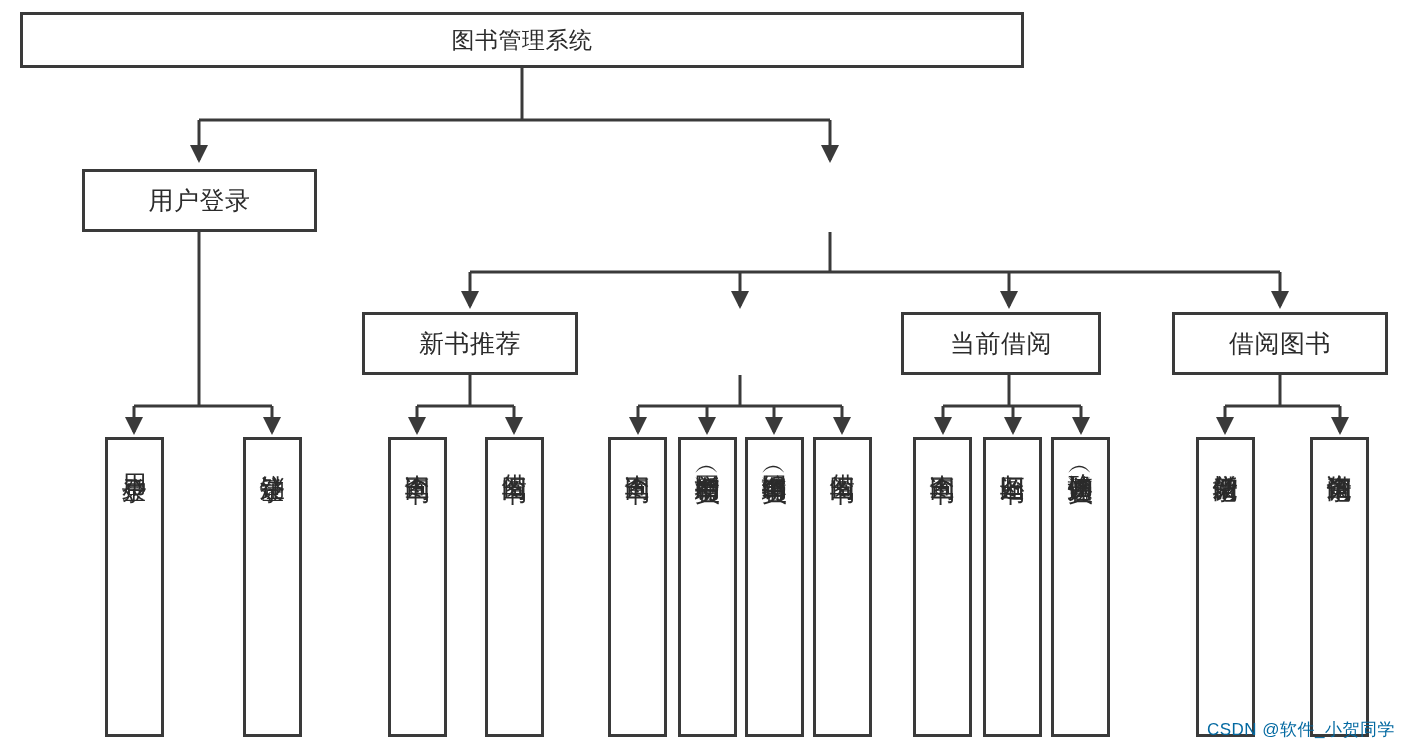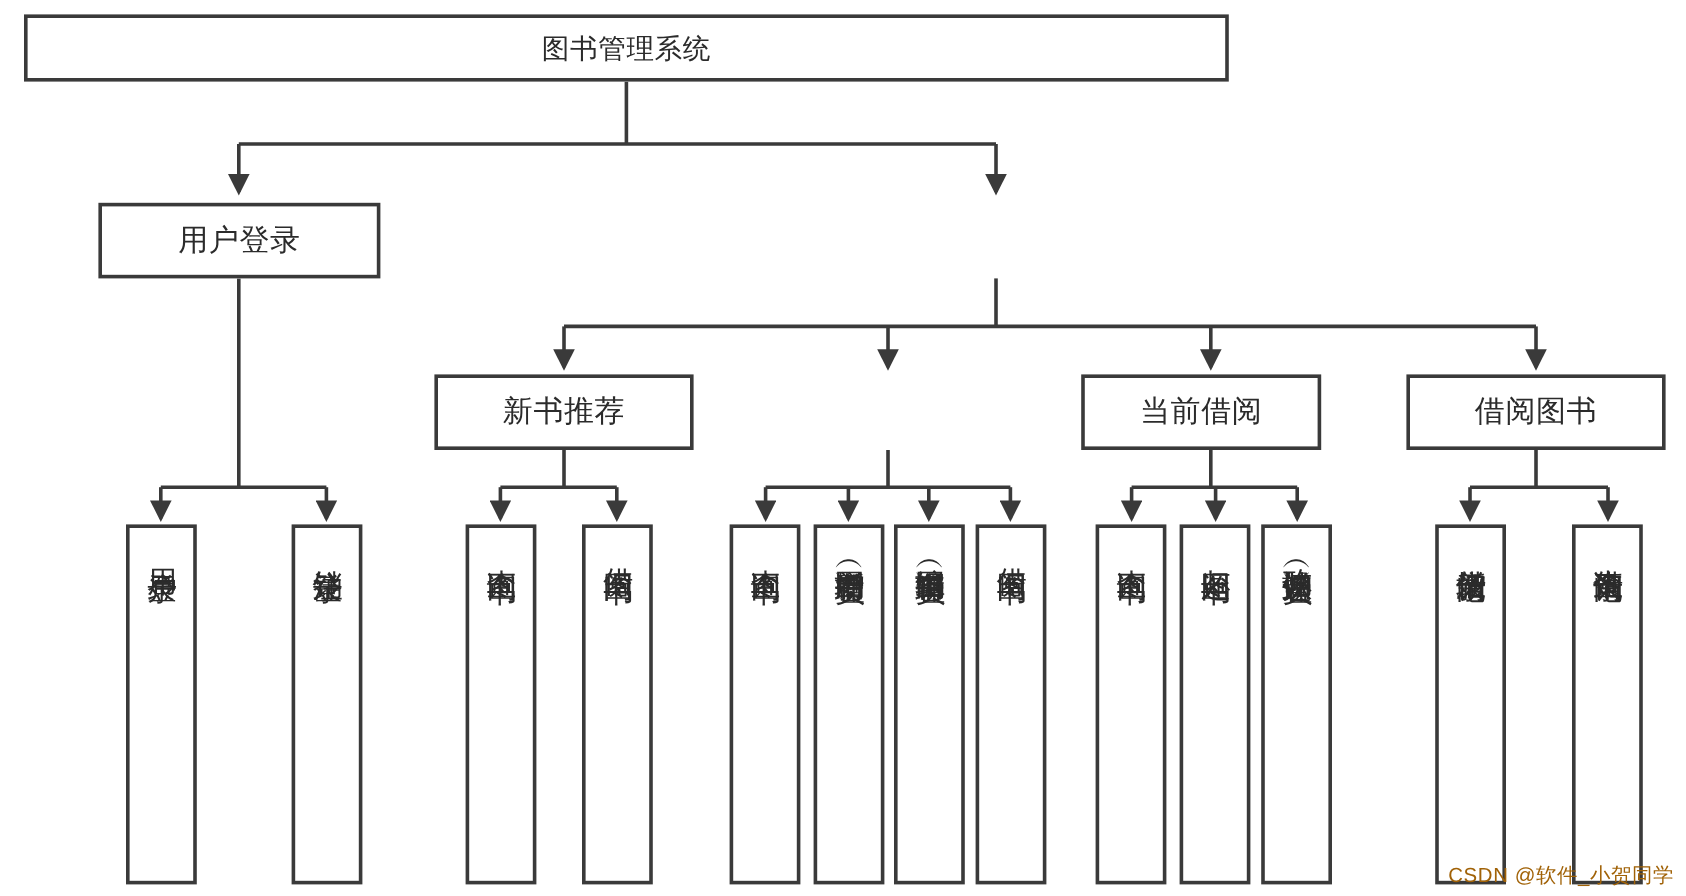--- a/index.html
+++ b/index.html
@@ -64,21 +64,21 @@
     white-space: nowrap;
   }
   .node.vert.tall .label {
     letter-spacing: 1px;
   }
   .watermark {
     position: absolute;
     right: 10px;
     bottom: 6px;
     font-size: 17px;
-    color: #a16207;
+    color: #0369a1;
     letter-spacing: 0.5px;
     white-space: nowrap;
     font-family: "Liberation Sans", "DejaVu Sans", sans-serif;
   }
 </style>
 </head>
 <body>
 
 <div id="canvas">
 

